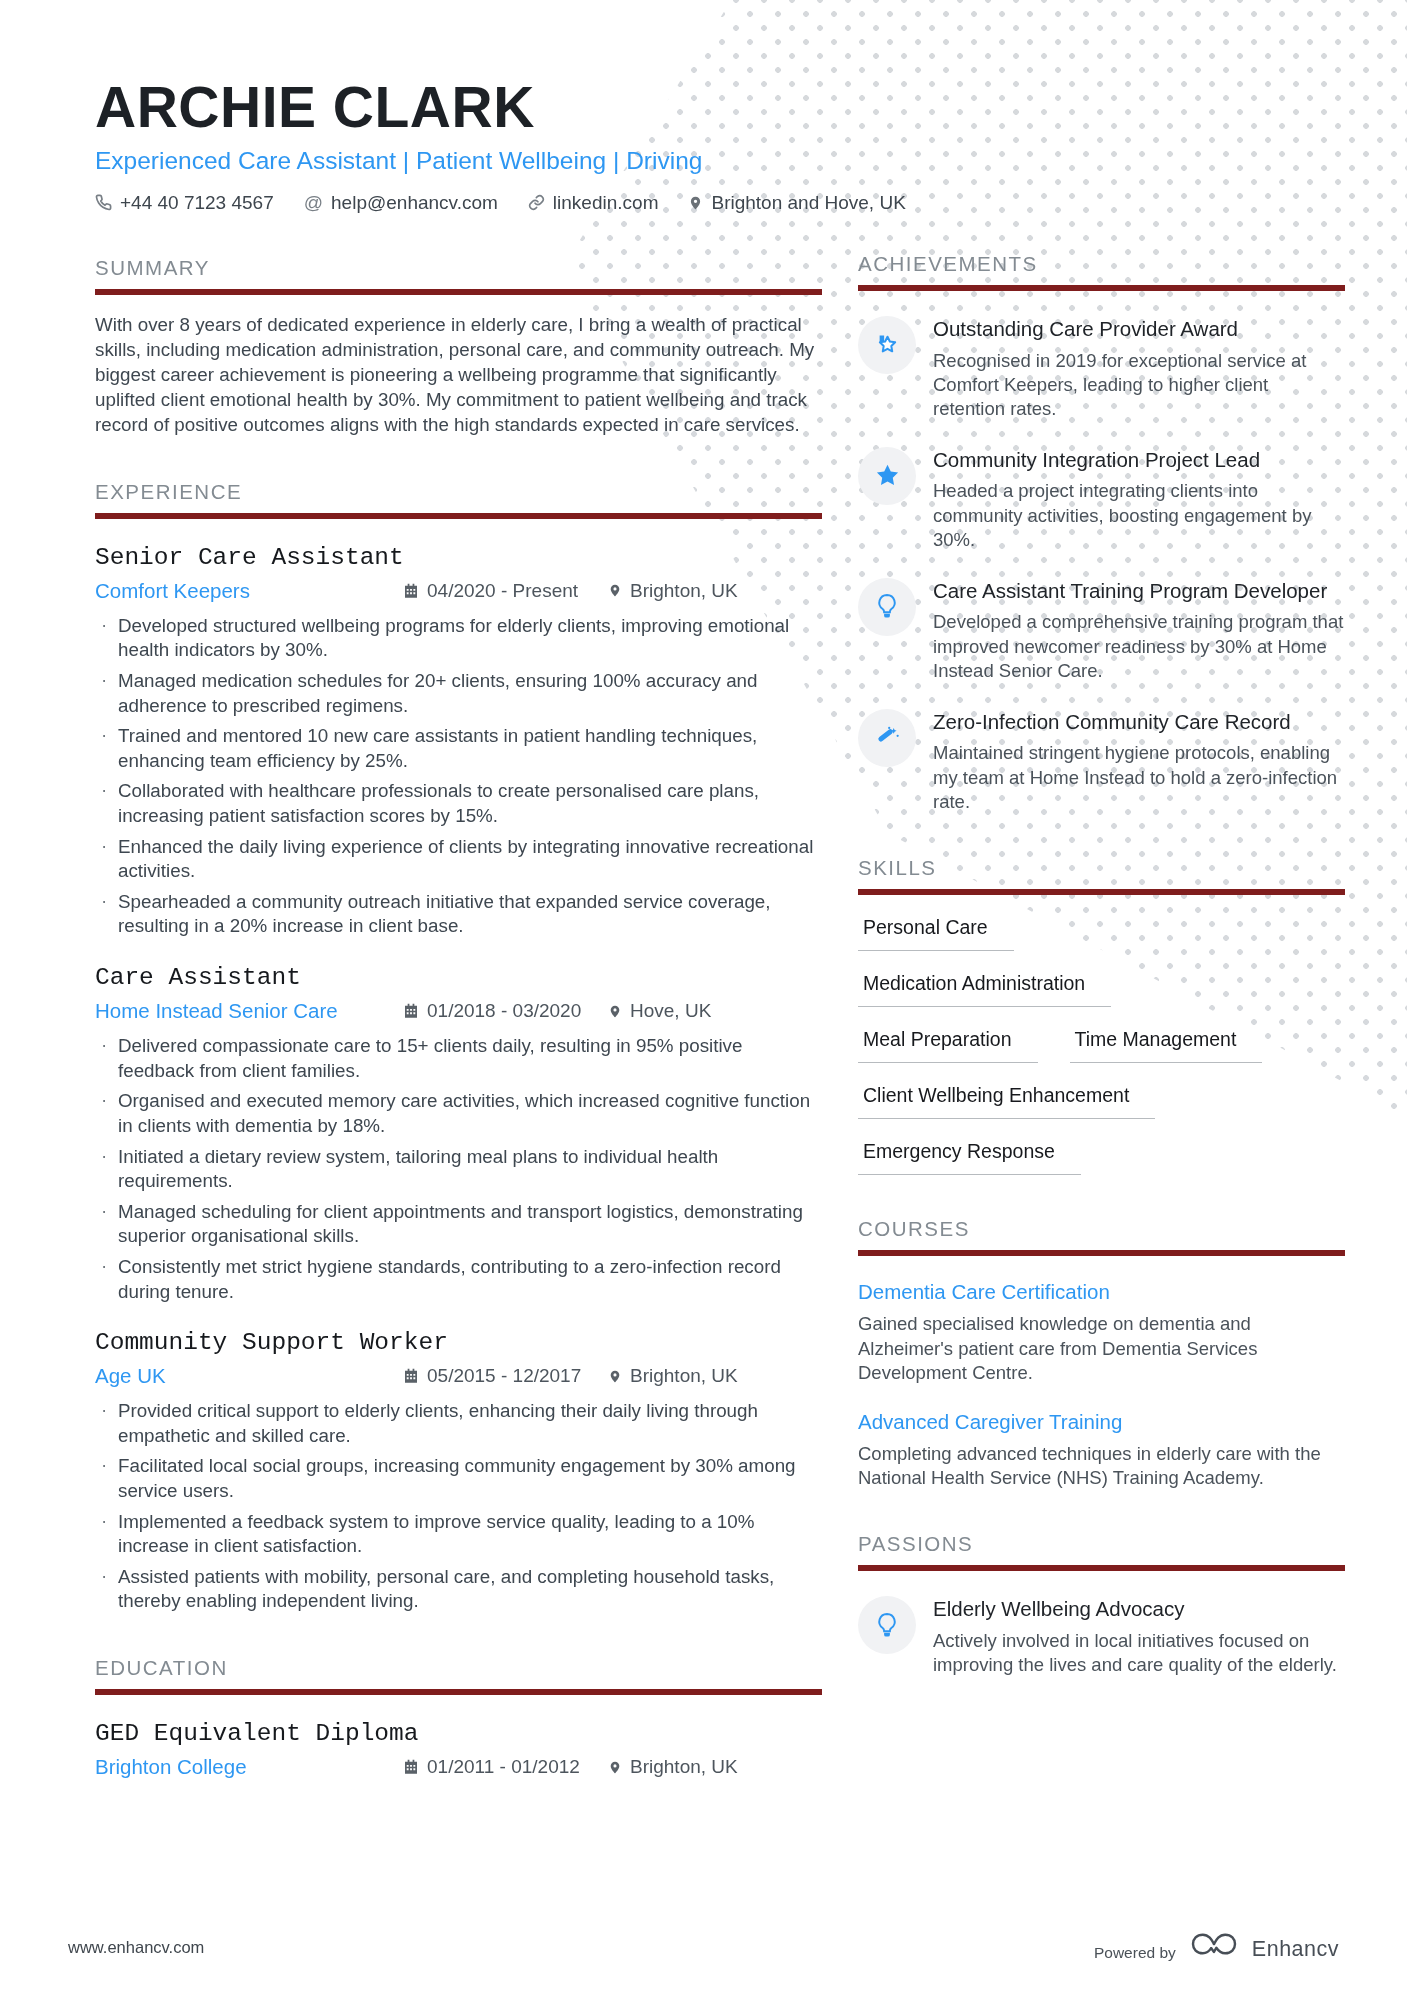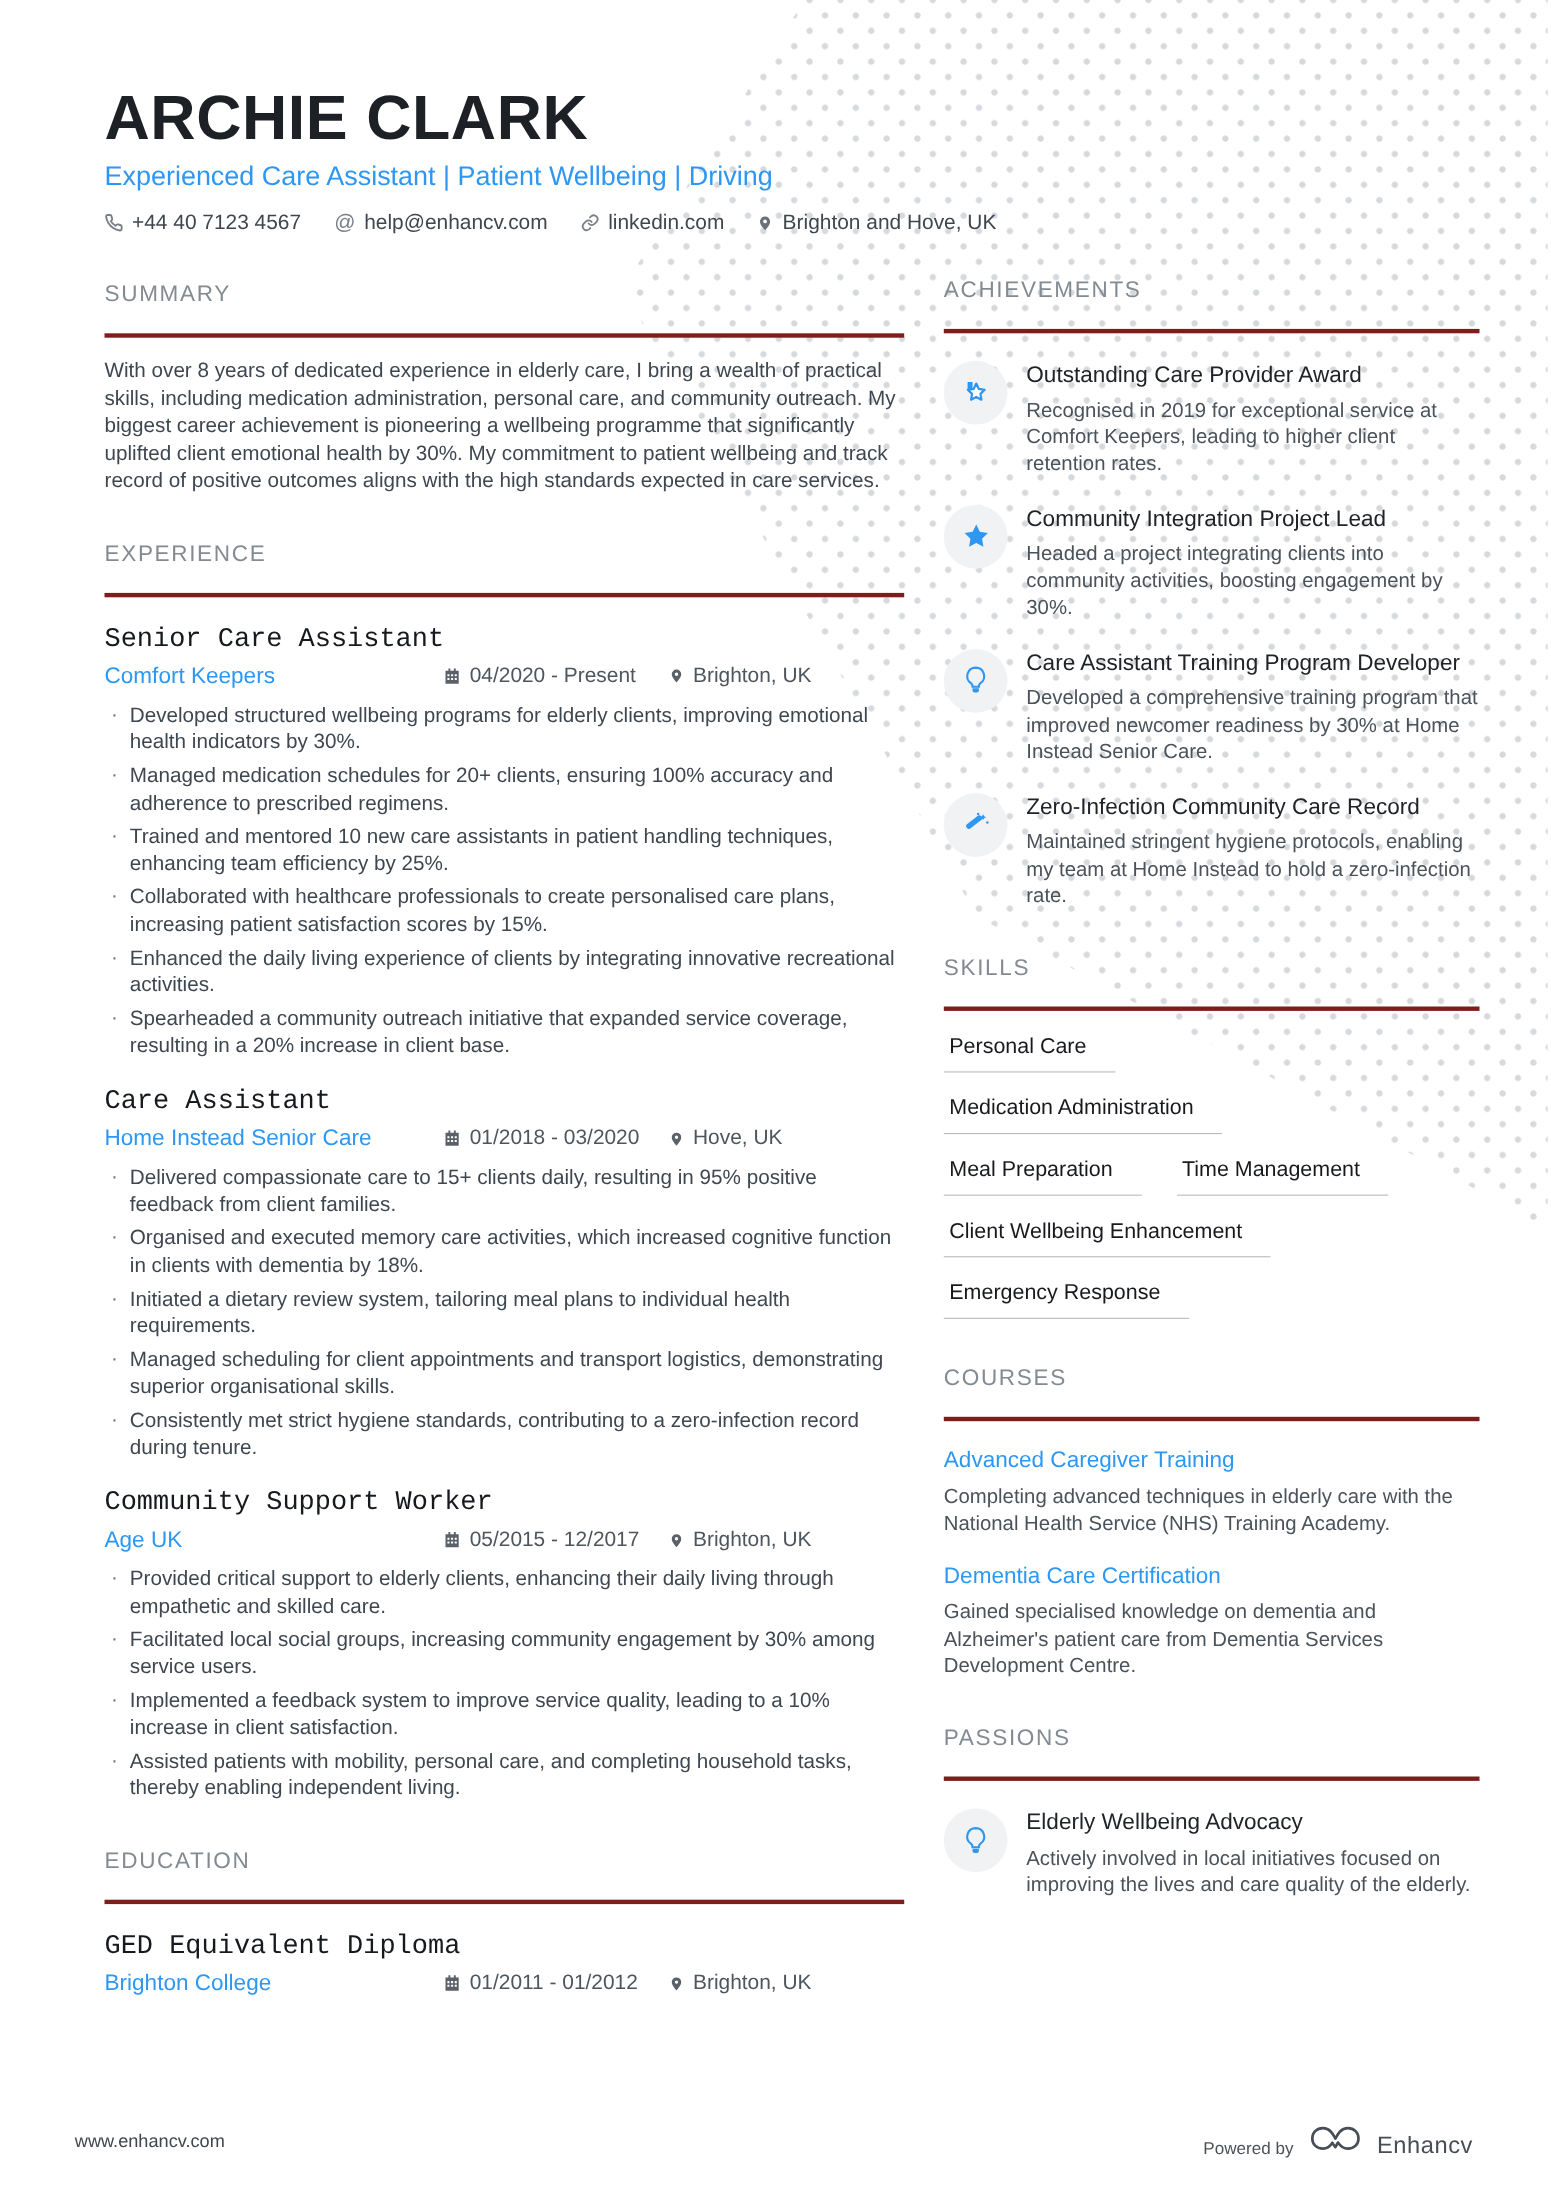--- a/index.html
+++ b/index.html
@@ -26,21 +26,21 @@
 
   .name { margin:0; font-size:57px; font-weight:700; color:#1d2126; letter-spacing:.5px; line-height:1.05; }
   .role { margin-top:9px; font-size:24.5px; color:#2e97f2; }
   .contacts { display:flex; gap:30px; margin-top:17px; font-size:19px; color:#3e464e; align-items:center; white-space:nowrap; }
   .contact { display:flex; align-items:center; gap:8px; }
   .cicon { color:#787f86; display:inline-flex; align-items:center; }
   .at-glyph { font-size:19px; color:#787f86; }
 
   .sec { margin-top:42px; }
   .sec-h { font-size:20.5px; font-weight:400; color:#838b92; letter-spacing:1.5px;
-           padding-bottom:23px; border-bottom:4px solid #7f1d1d; }
+           padding-bottom:9px; border-bottom:6px solid #7f1d1d; }
 
   .summary-text { margin-top:18px; font-size:18.8px; line-height:1.33; color:#3e4750; }
 
   .job { margin-top:25px; }
   .job-title { font-size:24.5px; font-weight:500; color:#16191d;font-family:Liberation Mono, monospace; }
   .job-meta { display:flex; align-items:center; margin-top:8px; }
   .company { flex:0 0 308px; font-size:20.5px; color:#2e97f2; }
   .meta-item { display:flex; align-items:center; gap:8px; font-size:19px; color:#4d555d; }
   .meta-date { flex:0 0 205px; }
   .micon { color:#5a6168; display:inline-flex; align-items:center; }
@@ -317,26 +317,26 @@
         </div>
         <div class="skill-row">
           <span class="skill">Emergency Response</span>
         </div>
       </div>
     </div>
 
     <div class="sec">
       <div class="sec-h">COURSES</div>
       <div class="course">
+        <div class="course-t">Dementia Care Certification</div>
+        <div class="course-d">Gained specialised knowledge on dementia and Alzheimer's patient care from Dementia Services Development Centre.</div>
+      </div>
+      <div class="course">
         <div class="course-t">Advanced Caregiver Training</div>
         <div class="course-d">Completing advanced techniques in elderly care with the National Health Service (NHS) Training Academy.</div>
-      </div>
-      <div class="course">
-        <div class="course-t">Dementia Care Certification</div>
-        <div class="course-d">Gained specialised knowledge on dementia and Alzheimer's patient care from Dementia Services Development Centre.</div>
       </div>
     </div>
 
     <div class="sec">
       <div class="sec-h">PASSIONS</div>
       <div class="ach">
         <div class="ach-ic">
           <svg width="24" height="27" viewBox="0 0 24 28">
               <path d="M12 2a8 8 0 0 0-4.5 14.6c.9.7 1.5 1.7 1.5 2.8V20h6v-.6c0-1.1.6-2.1 1.5-2.8A8 8 0 0 0 12 2z" fill="none" stroke="#2e97f2" stroke-width="2"></path>
               <path d="M9 21.5h6v2a2 2 0 0 1-2 2h-2a2 2 0 0 1-2-2z" fill="#2e97f2"></path>

